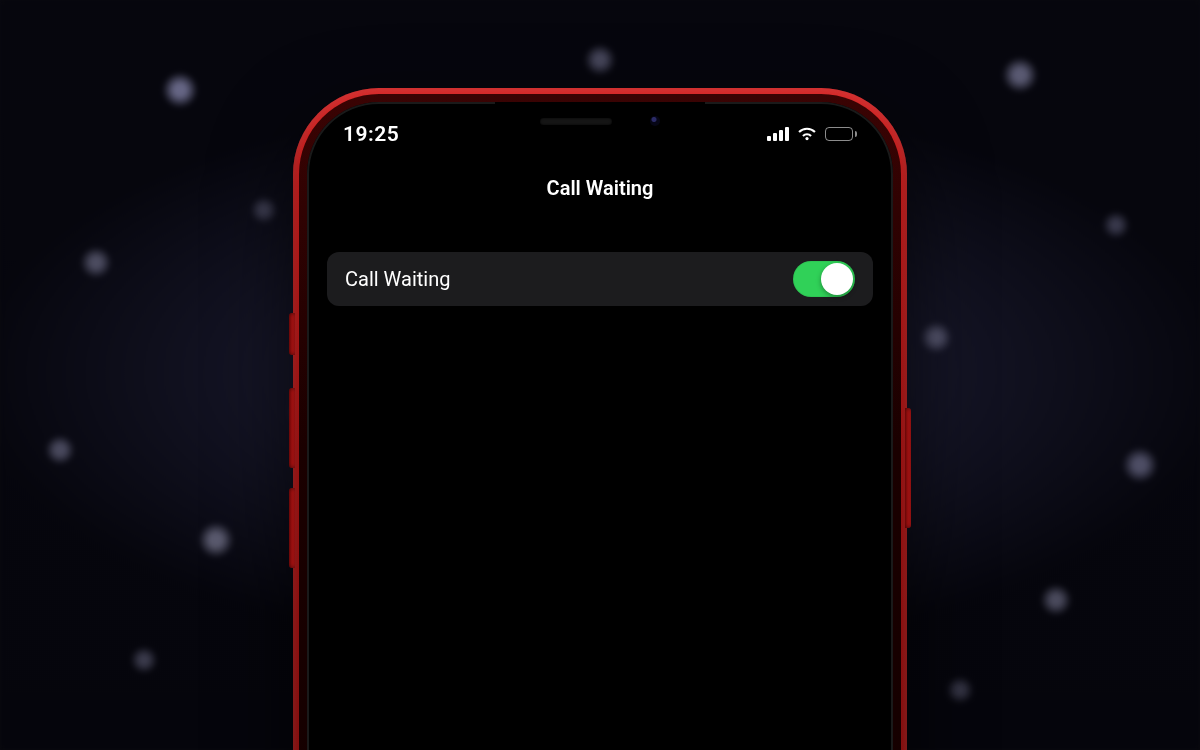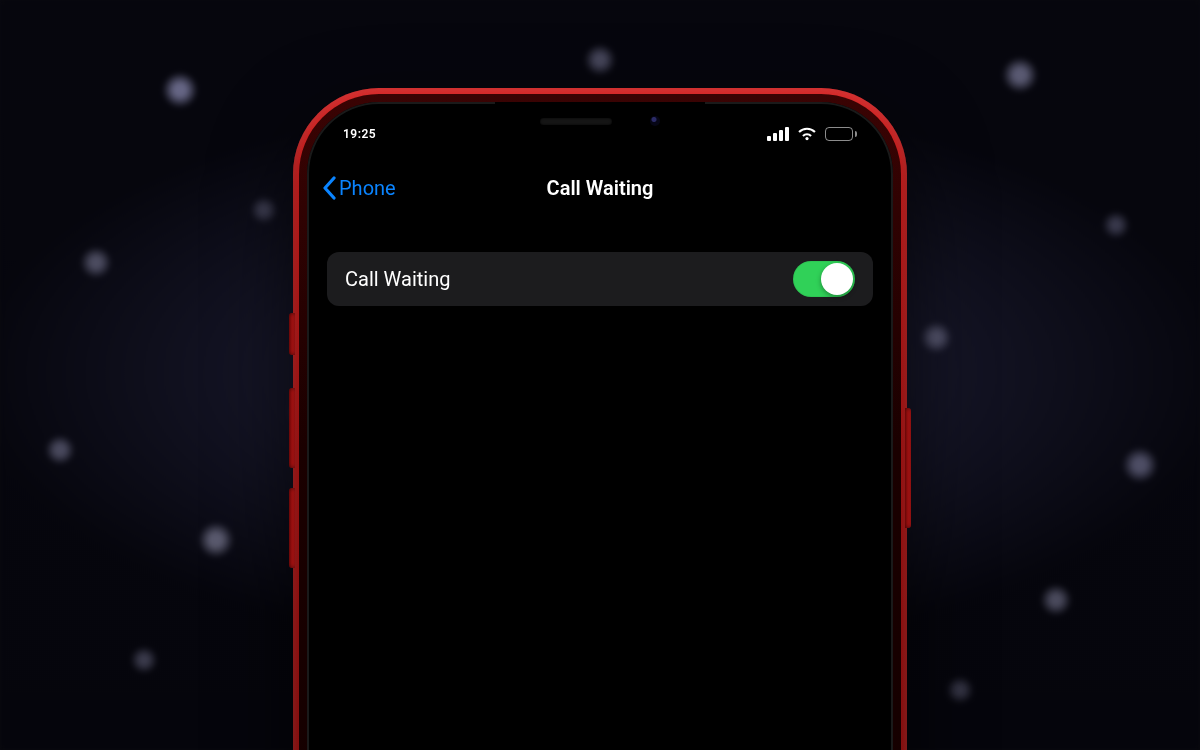--- a/index.html
+++ b/index.html
@@ -98,21 +98,21 @@
   .cam{width:10px;height:10px;border-radius:50%;background:radial-gradient(circle at 40% 35%, #2a2a66 0 2px, #060616 3px);}
 
   
   .status-bar{
     position:absolute;top:0;left:0;right:0;height:54px;
     display:flex;align-items:center;justify-content:space-between;
     padding:0 36px; padding-top:10px;
     color:#fff;font-weight:600;letter-spacing:0.5px;
     z-index:4;
   }
-  .status-time{font-size:12px;}
+  .status-time{font-size:21px;}
   .status-icons{display:flex;align-items:center;gap:8px;}
   .icon-cell{display:flex;align-items:flex-end;gap:2px;height:14px;}
   .icon-cell i{display:block;width:4px;background:#fff;border-radius:1px;}
   .icon-cell i:nth-child(1){height:5px;}
   .icon-cell i:nth-child(2){height:8px;}
   .icon-cell i:nth-child(3){height:11px;}
   .icon-cell i:nth-child(4){height:14px;}
   .icon-wifi svg{display:block;}
   .icon-batt{display:flex;align-items:center;}
   .icon-batt .body{width:28px;height:14px;border:1.5px solid rgba(255,255,255,0.55);border-radius:4px;position:relative;padding:2px;}
@@ -193,28 +193,20 @@
           </svg>
         </span>
         <span class="icon-batt">
           <span class="body"><span class="fill"></span></span>
             <span class="tip"></span>
         </span>
       </div>
     </div>
 
     <div class="nav-bar">
-      <div class="nav-back">
-        <span>
-          <svg width="16" height="24" viewBox="0 0 14 24" fill="none">
-            <path d="M12 2L3 12l9 10" stroke="#0a84ff" stroke-width="3.2" stroke-linecap="round" stroke-linejoin="round"></path>
-          </svg>
-        </span>
-        <span>Phone</span>
-      </div>
       <span class="nav-title">Call Waiting</span>
     </div>
 
     <div class="content">
       <div class="cell-row">
         <span class="cell-label">Call Waiting</span>
         <div class="toggle">
           <div class="knob"></div>
         </div>
       </div>

